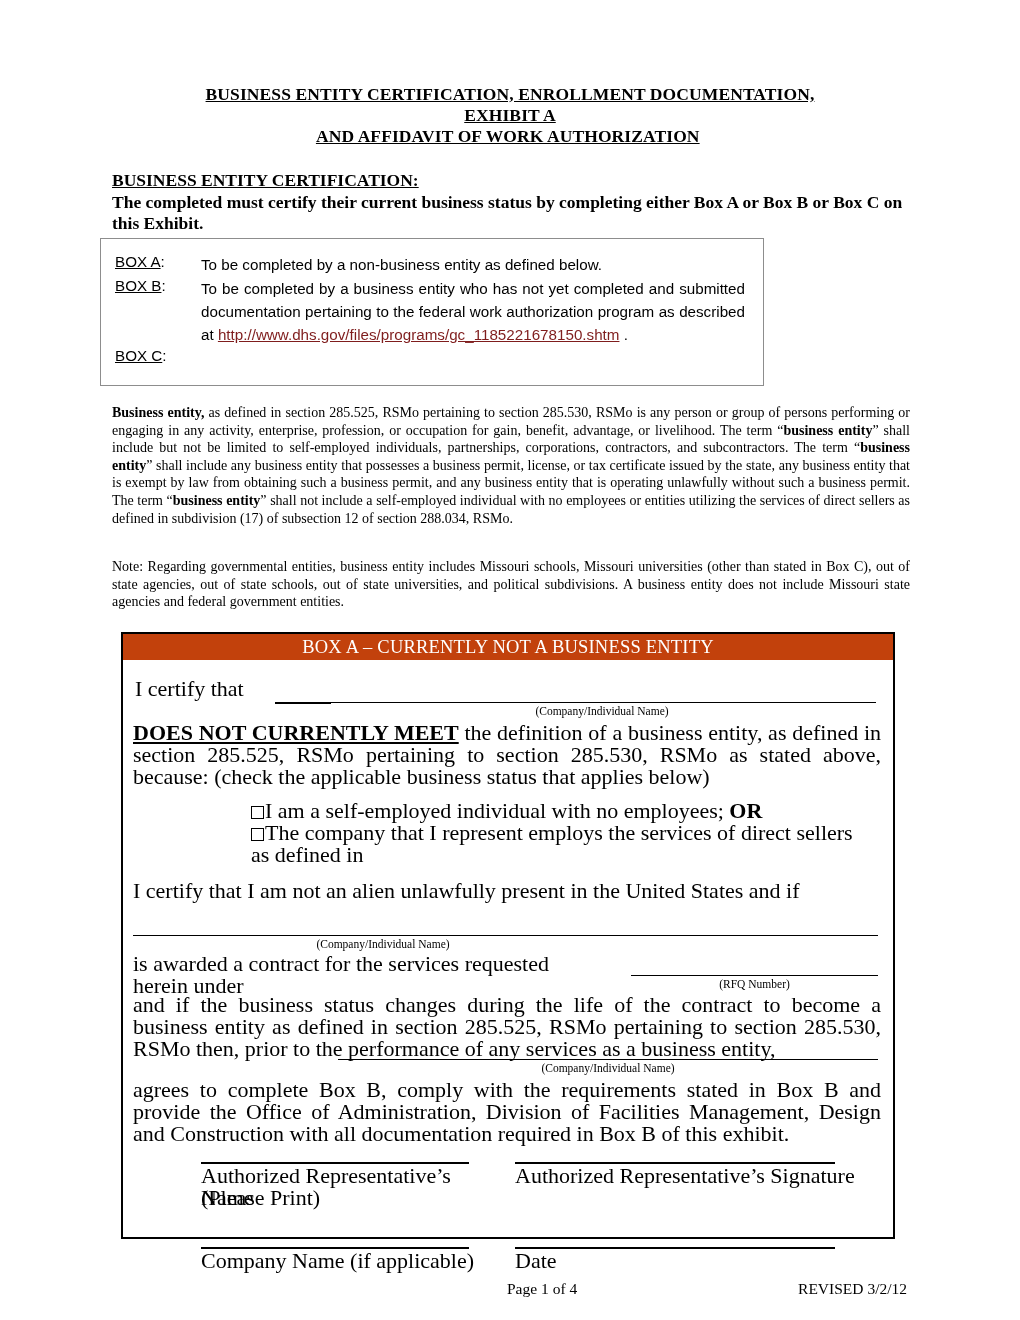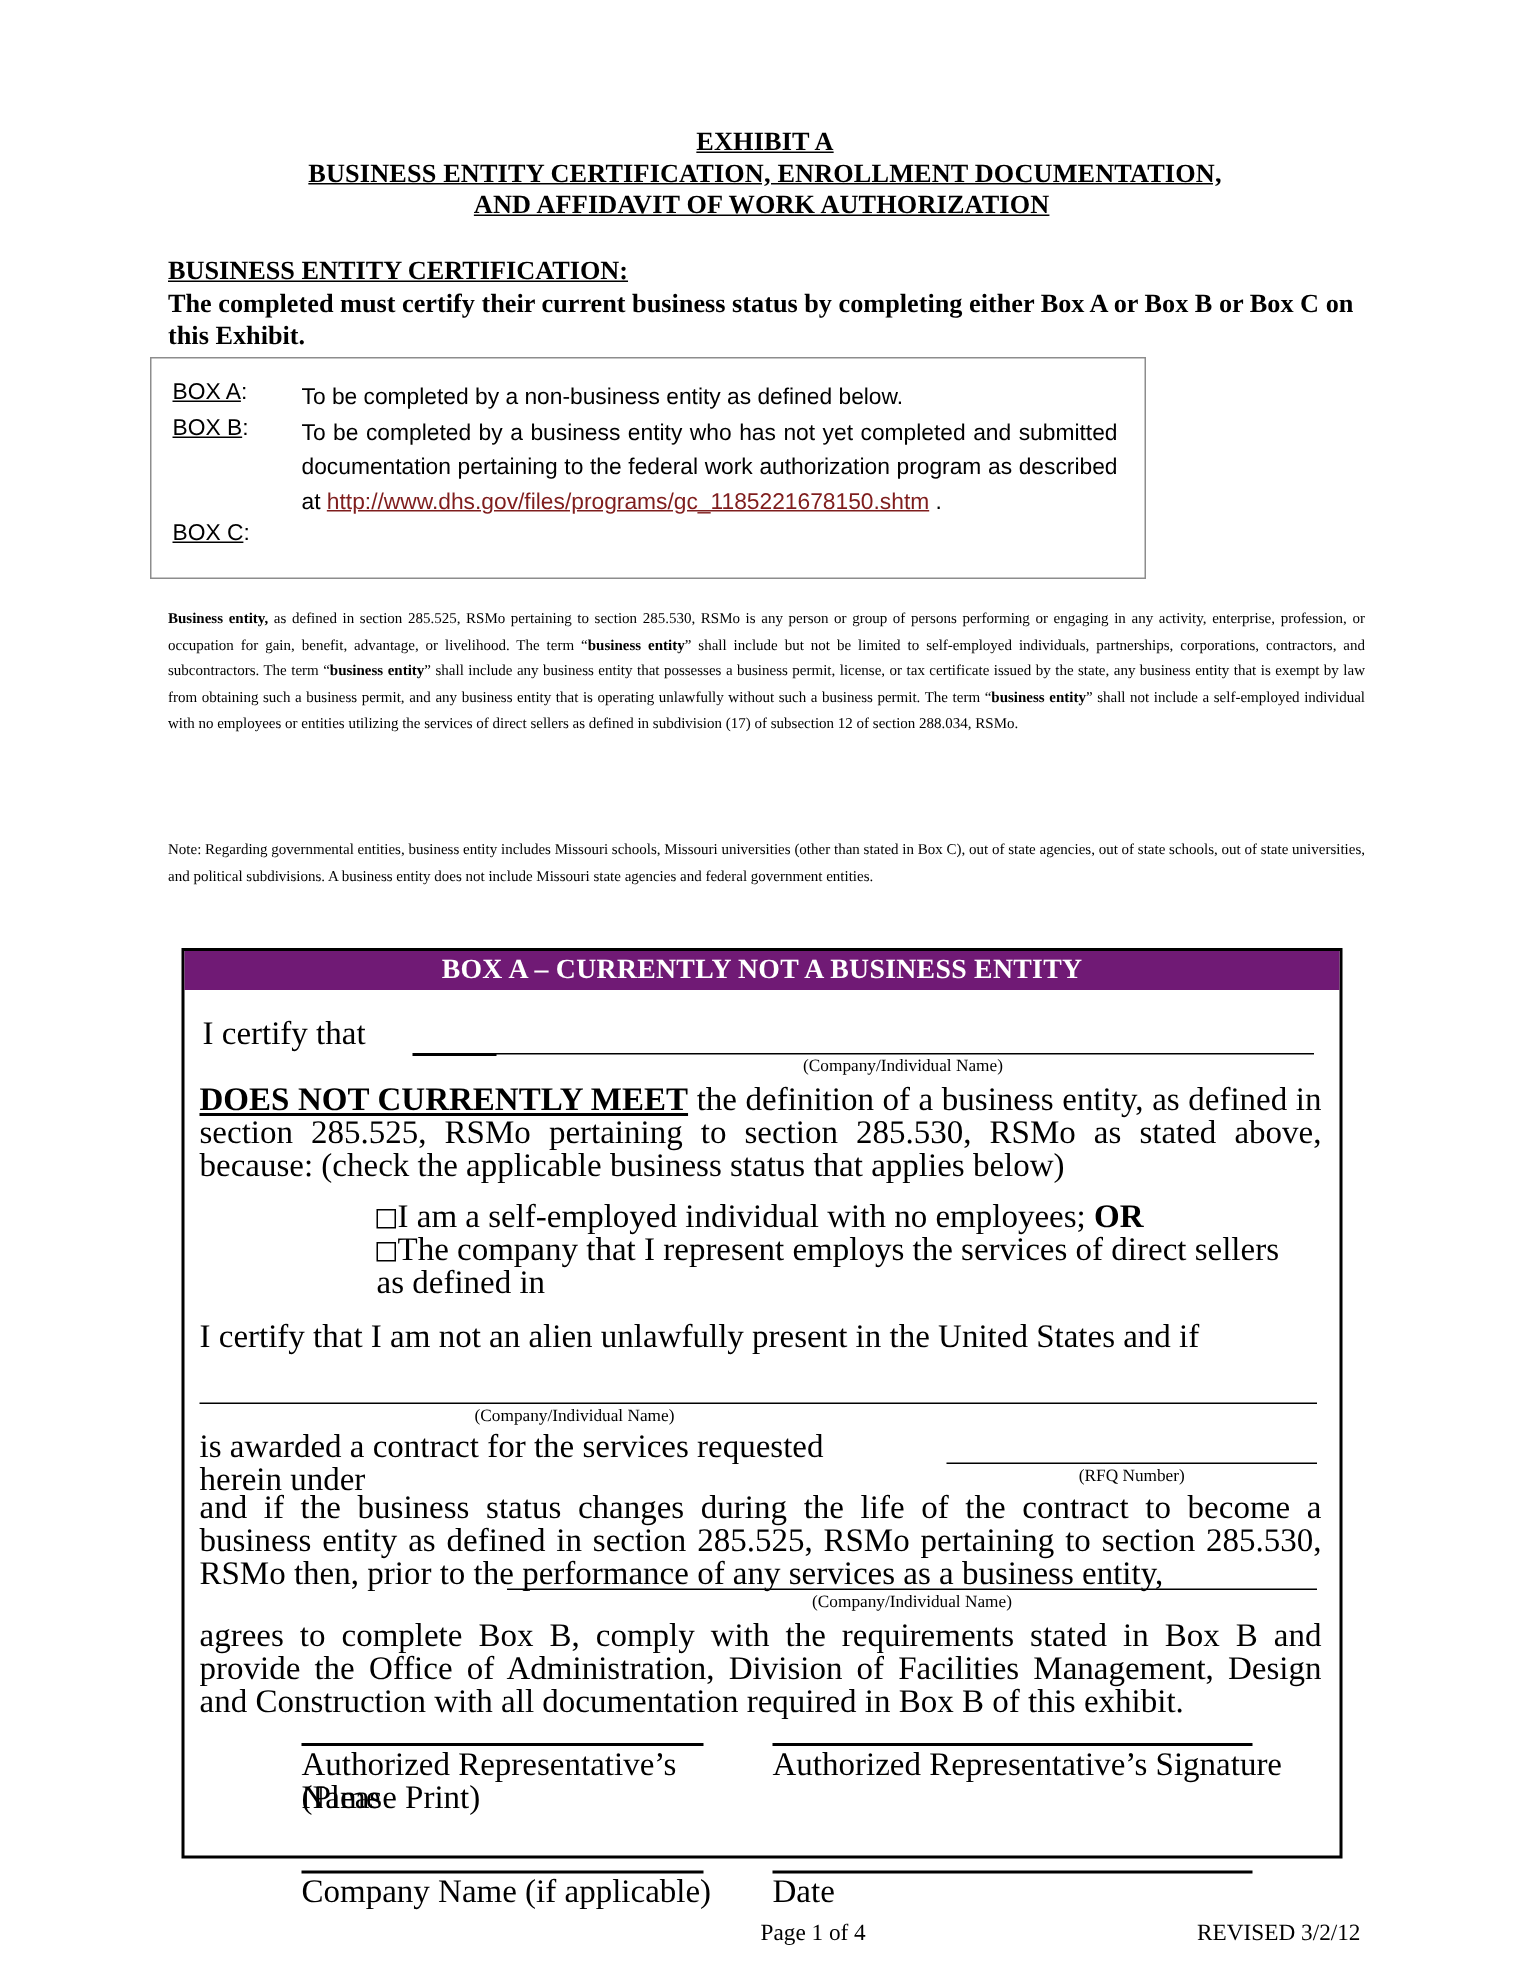--- a/index.html
+++ b/index.html
@@ -82,44 +82,44 @@
   .link {
     color: #7f1d1d;
     text-decoration: underline;
   }
 
   
   .para {
     position: absolute;
     left: 112px;
     width: 798px;
-    font-size: 10px;
+    font-size: 14px;
     line-height: 17.6px;
     text-align: justify;
     text-align-last: left;
   }
   #para-definition { top: 404px; }
   #para-note { top: 558px; }
   .para b { font-weight: bold; }
 
   
   .boxA {
     position: absolute;
     left: 121px;
     top: 632px;
     width: 774px;
     height: 607px;
     border: 2px solid #000000;
     box-sizing: border-box;
   }
   .boxA-header {
-    background: #701a75;
+    background: #c2410c;
     color: #ffffff;
     text-align: center;
-    font-weight: bold;
+    font-weight: normal;
     font-size: 18.5px;
     line-height: 26px;
     height: 26px;
     letter-spacing: 0.2px;
   }
   .boxA-body {
     position: relative;
     padding: 0;
     height: 577px;
   }
@@ -177,22 +177,22 @@
     right: 3px;
     top: 0;
   }
 </style>
 </head>
 <body>
 
 <div class="page">
 
   <div class="title-block">
+    <div class="title-line"><span>BUSINESS ENTITY CERTIFICATION, ENROLLMENT DOCUMENTATION,</span></div>
     <div class="title-line"><span>EXHIBIT A</span></div>
-    <div class="title-line"><span>BUSINESS ENTITY CERTIFICATION, ENROLLMENT DOCUMENTATION,</span></div>
     <div class="title-line"><span>AND AFFIDAVIT OF WORK AUTHORIZATION</span>&nbsp;</div>
   </div>
 
   <div class="cert-head">
     <div><span class="u">BUSINESS ENTITY CERTIFICATION:</span></div>
     <div>The completed must certify their current business status by completing either Box A or Box B or Box C on this Exhibit.</div>
   </div>
 
   <div class="boxlist">
 

